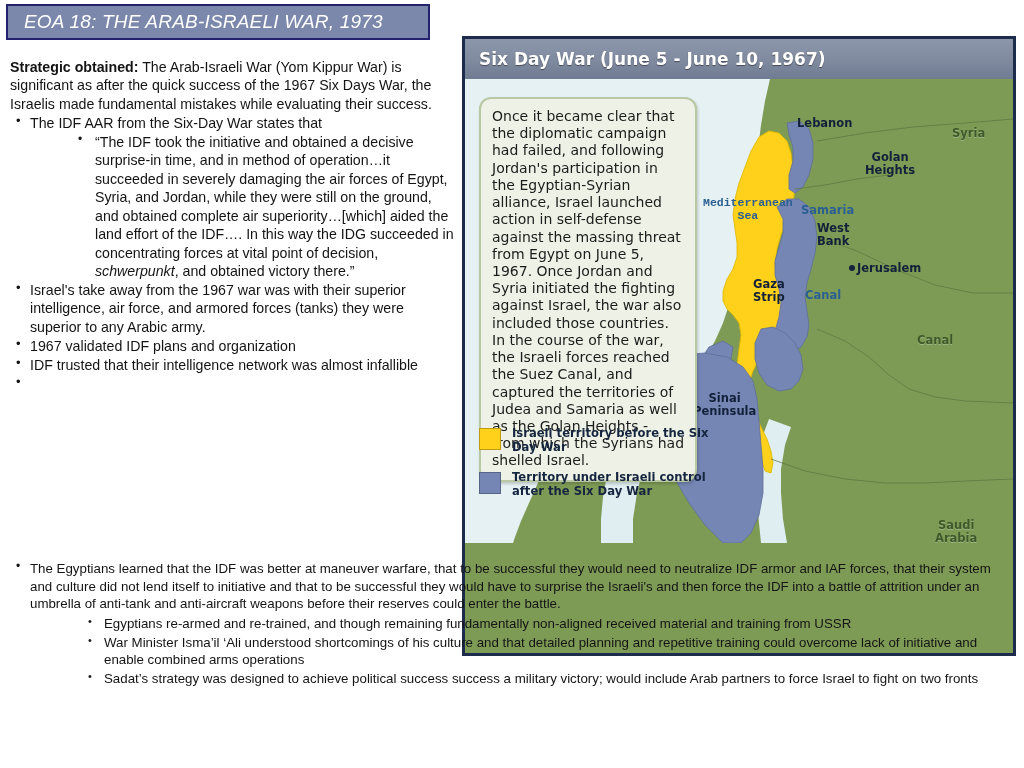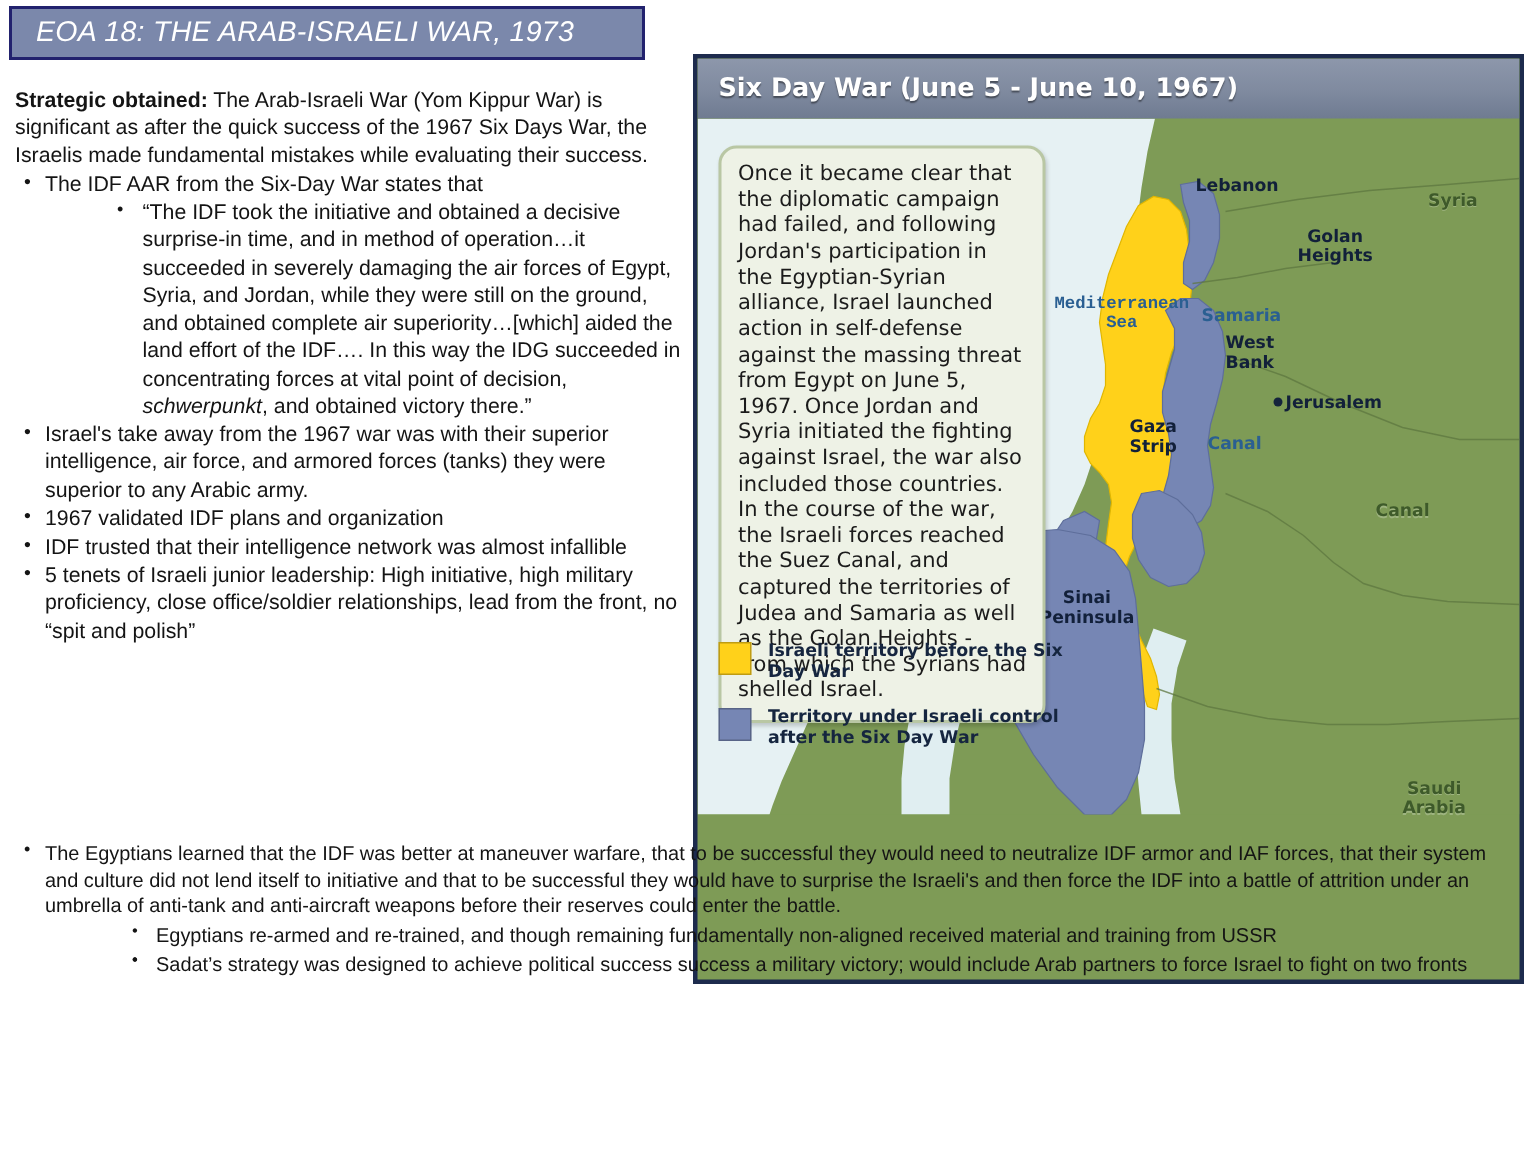--- a/index.html
+++ b/index.html
@@ -277,21 +277,20 @@
     <li>
       <span class="bullet">•</span>
       <span>1967 validated IDF plans and organization</span>
     </li>
     <li>
       <span class="bullet">•</span>
       <span>IDF trusted that their intelligence network was almost infallible</span>
     </li>
     <li>
       <span class="bullet">•</span>
-      <span>5 tenets of Israeli junior leadership: High initiative, high military proficiency, close office/soldier relationships, lead from the front, no “spit and polish”</span>
     </li>
   </ul>
 </div>
 
 <div id="map-panel">
 
   <div id="map-header">
     <span class="map-title">Six Day War (June 5 - June 10, 1967)</span>
   </div>
 
@@ -391,19 +390,20 @@
       <span>The Egyptians learned that the IDF was better at maneuver warfare, that to be successful they would need to neutralize IDF armor and IAF forces, that their system and culture did not lend itself to initiative and that to be successful they would have to surprise the Israeli's and then force the IDF into a battle of attrition under an umbrella of anti-tank and anti-aircraft weapons before their reserves could enter the battle.</span>
     </li>
   </ul>
   <ul class="b2">
     <li>
       <span class="bullet">•</span>
       <span>Egyptians re-armed and re-trained, and though remaining fundamentally non-aligned received material and training from USSR</span>
     </li>
     <li>
       <span class="bullet">•</span>
+      <span>War Minister Isma’il ‘Ali understood shortcomings of his culture and that detailed planning and repetitive training could overcome lack of initiative and enable combined arms operations</span>
     </li>
     <li>
       <span class="bullet">•</span>
       <span>Sadat’s strategy was designed to achieve political success success a military victory; would include Arab partners to force Israel to fight on two fronts</span>
     </li>
   </ul>
 </div>
 
 </body></html>

